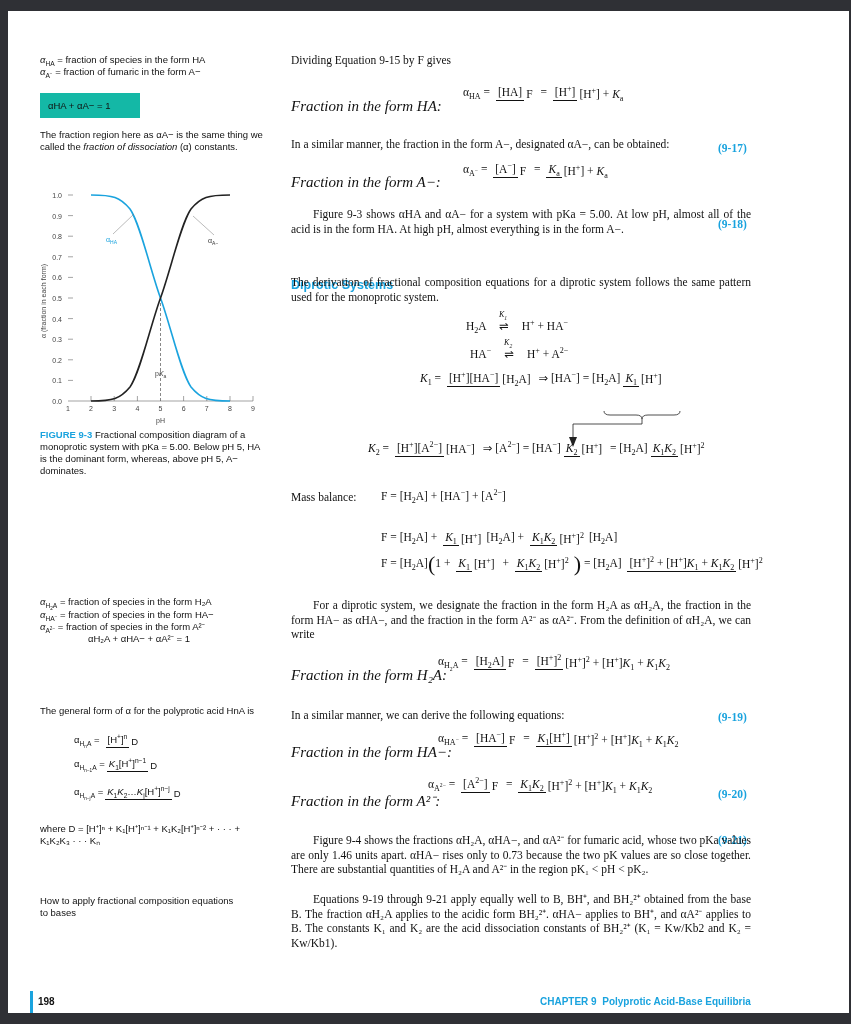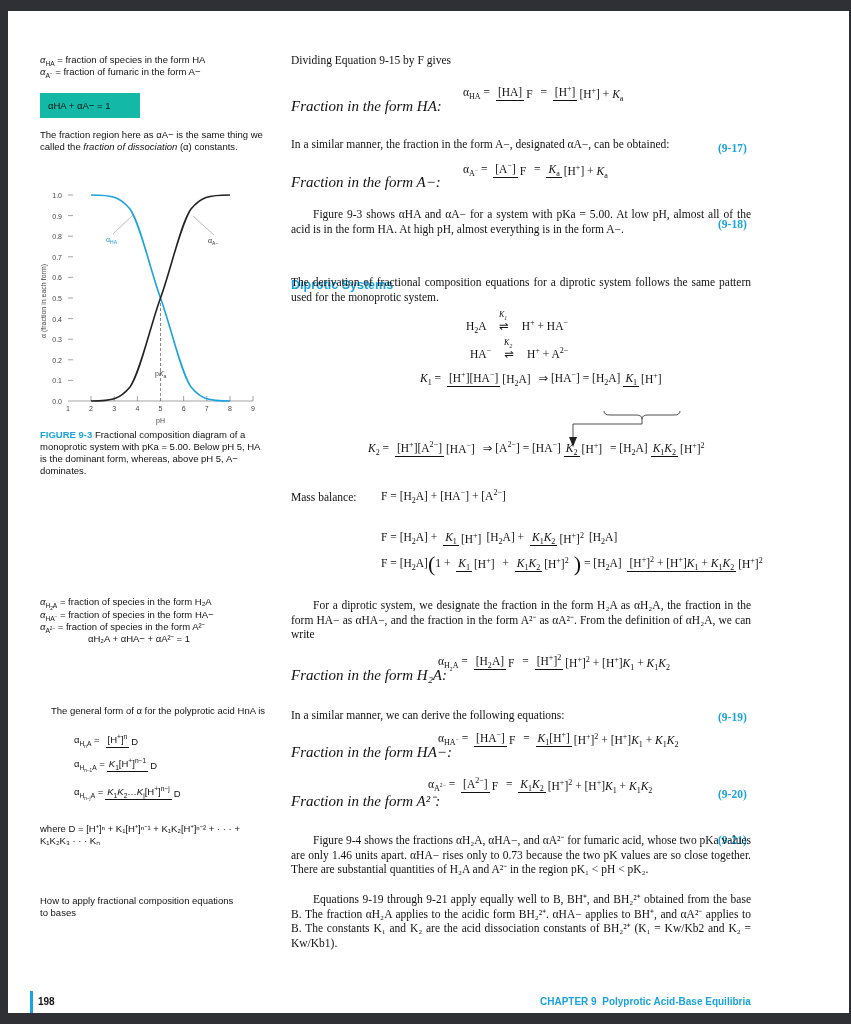--- a/index.html
+++ b/index.html
@@ -115,21 +115,21 @@
     <span class="fig-caption-label">FIGURE 9-3</span><span> Fractional composition diagram of a monoprotic system with pKa = 5.00. Below pH 5, HA is the dominant form, whereas, above pH 5, A− dominates.</span>
   </div>
 
   <div class="abs margin-note" style="left:32px; top:585px; width:240px;">
     <div><span class="i">α</span><sub>H<sub>2</sub>A</sub> <span>= fraction of species in the form H₂A</span></div>
     <div><span class="i">α</span><sub>HA<sup>−</sup></sub> <span>= fraction of species in the form HA−</span></div>
     <div><span class="i">α</span><sub>A<sup>2−</sup></sub> <span>= fraction of species in the form A²⁻</span></div>
     <div style="padding-left:48px;">αH₂A + αHA− + αA²⁻ = 1</div>
   </div>
 
-  <div class="abs margin-note" style="left:32px; top:694px; width:225px;text-align:right;">The general form of α for the polyprotic acid HnA is</div>
+  <div class="abs margin-note" style="left:32px; top:694px; width:225px;">The general form of α for the polyprotic acid HnA is</div>
 
   <div class="abs margin-note" style="left:66px; top:722px; width:200px;">
     <div style="height:24px;"><span>α<sub>H<sub>n</sub>A</sub> =</span><span class="frac" style="margin-left:6px;">
           <span class="num">[H<sup>+</sup>]<sup>n</sup></span>
           <span class="den">D</span>
         </span></div>
     <div style="height:28px;"><span>α<sub>H<sub>n−1</sub>A</sub> =</span><span class="frac" style="margin-left:2px;">
           <span class="num"><span class="i">K</span><sub>1</sub>[H<sup>+</sup>]<sup>n−1</sup></span>
           <span class="den">D</span>
         </span></div>

